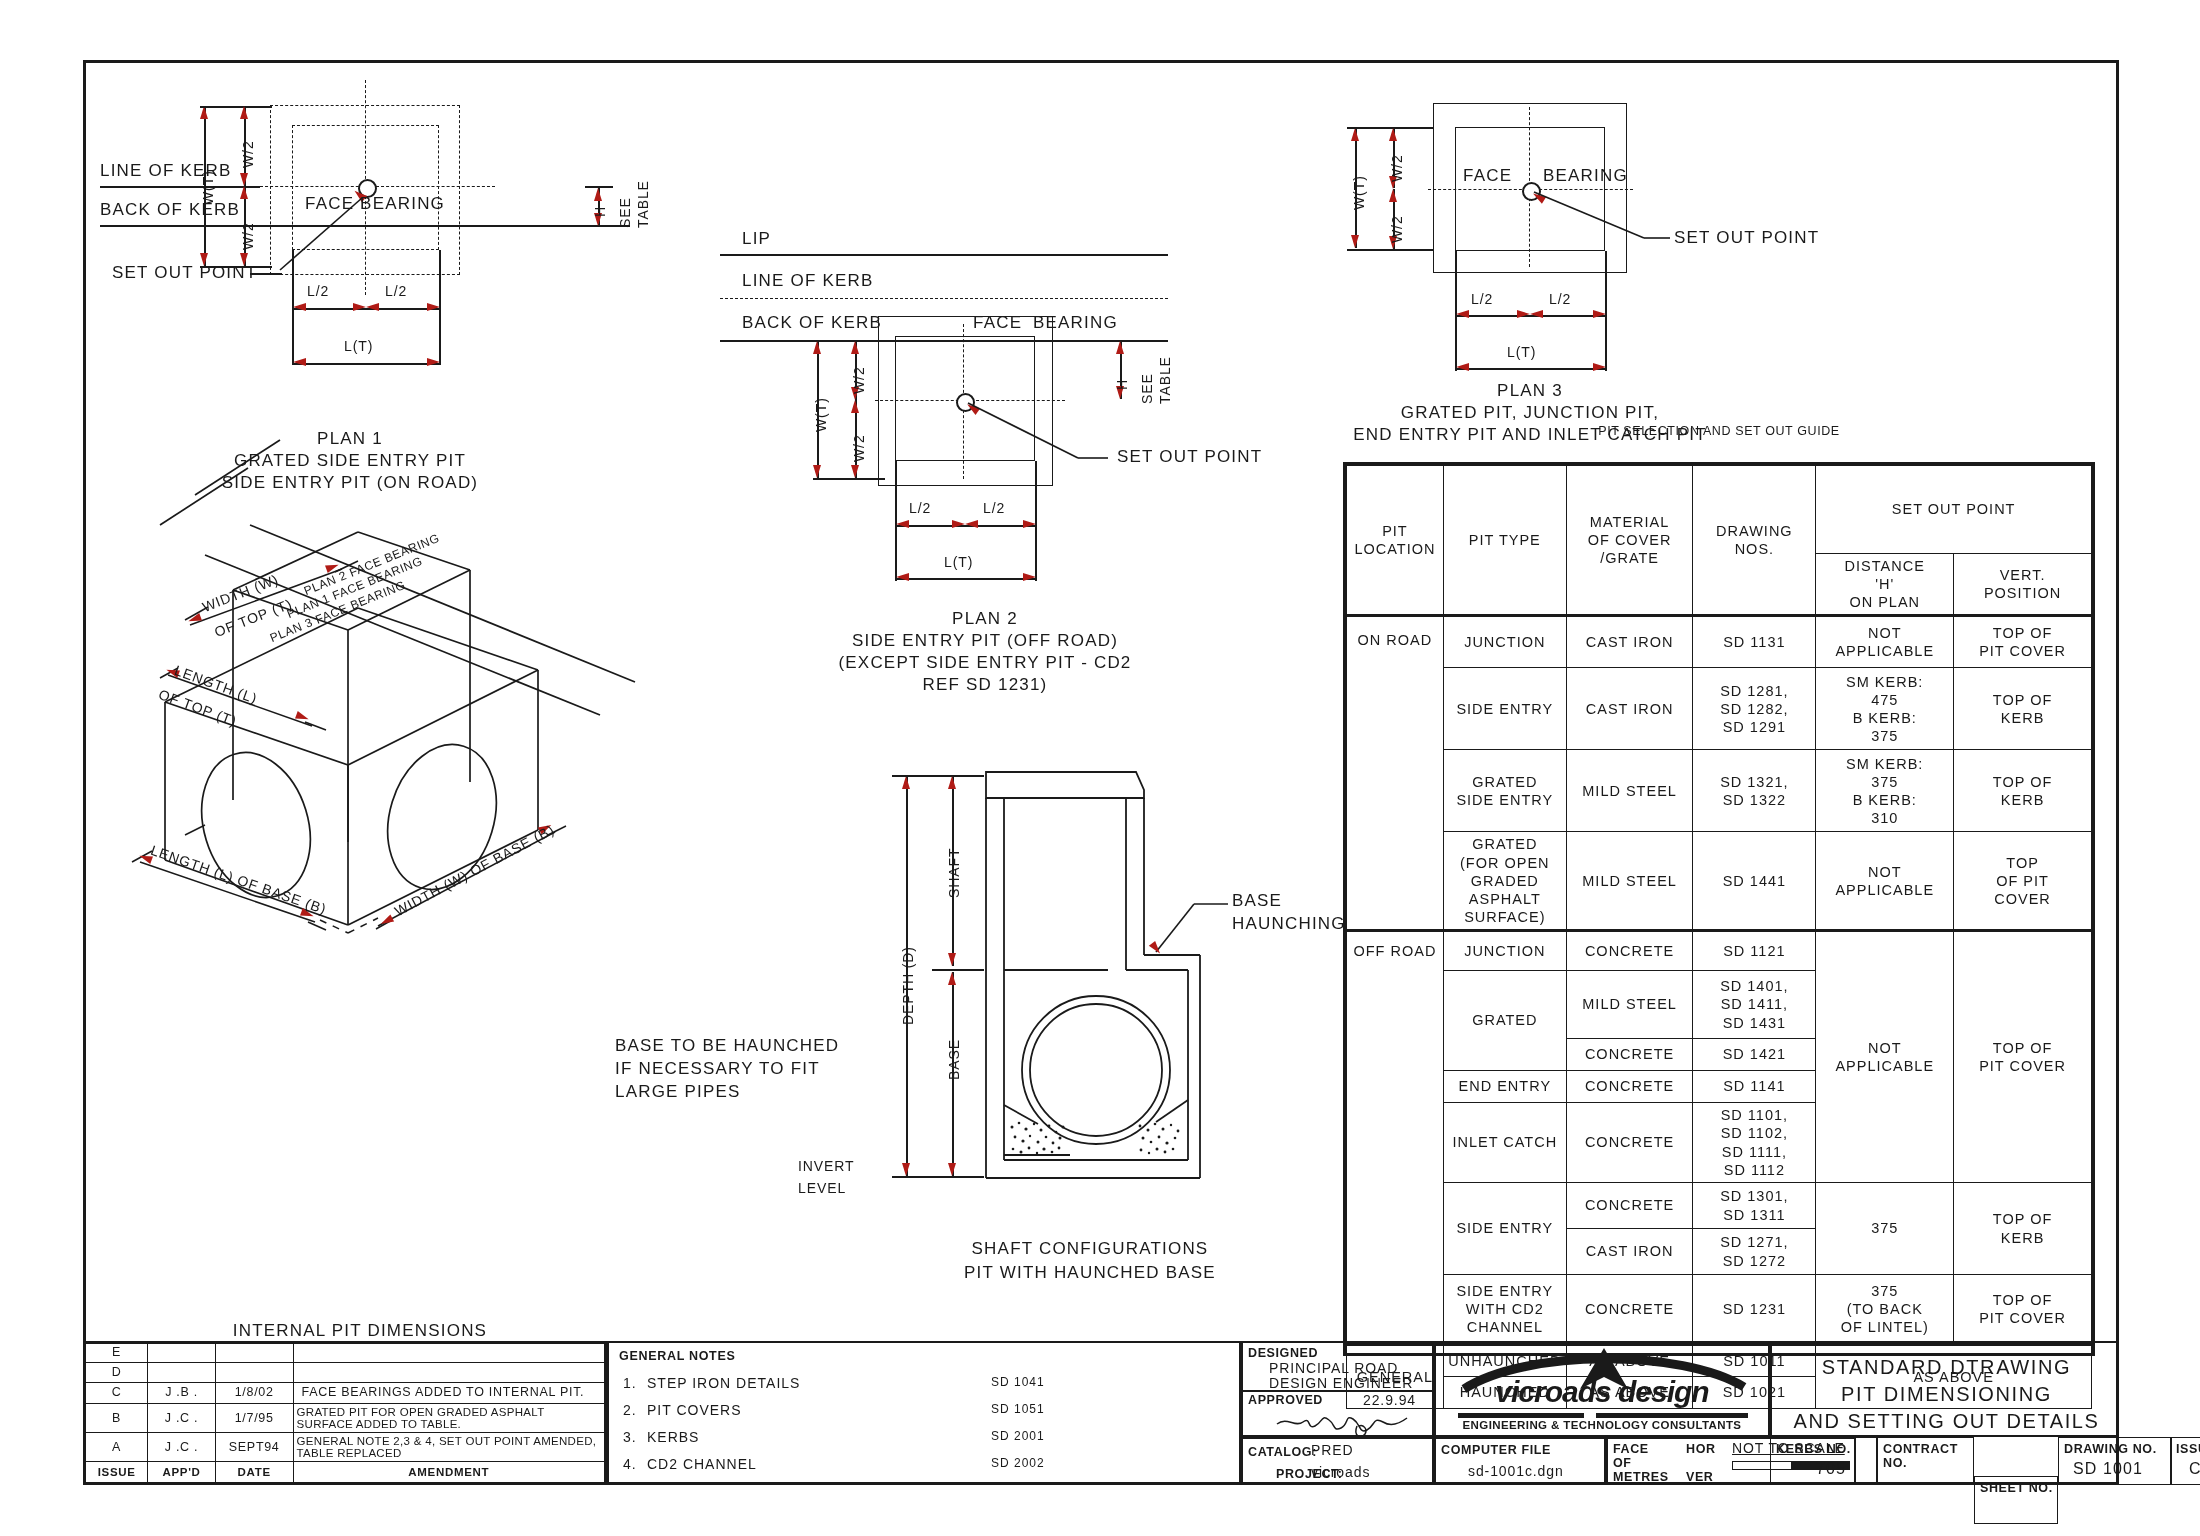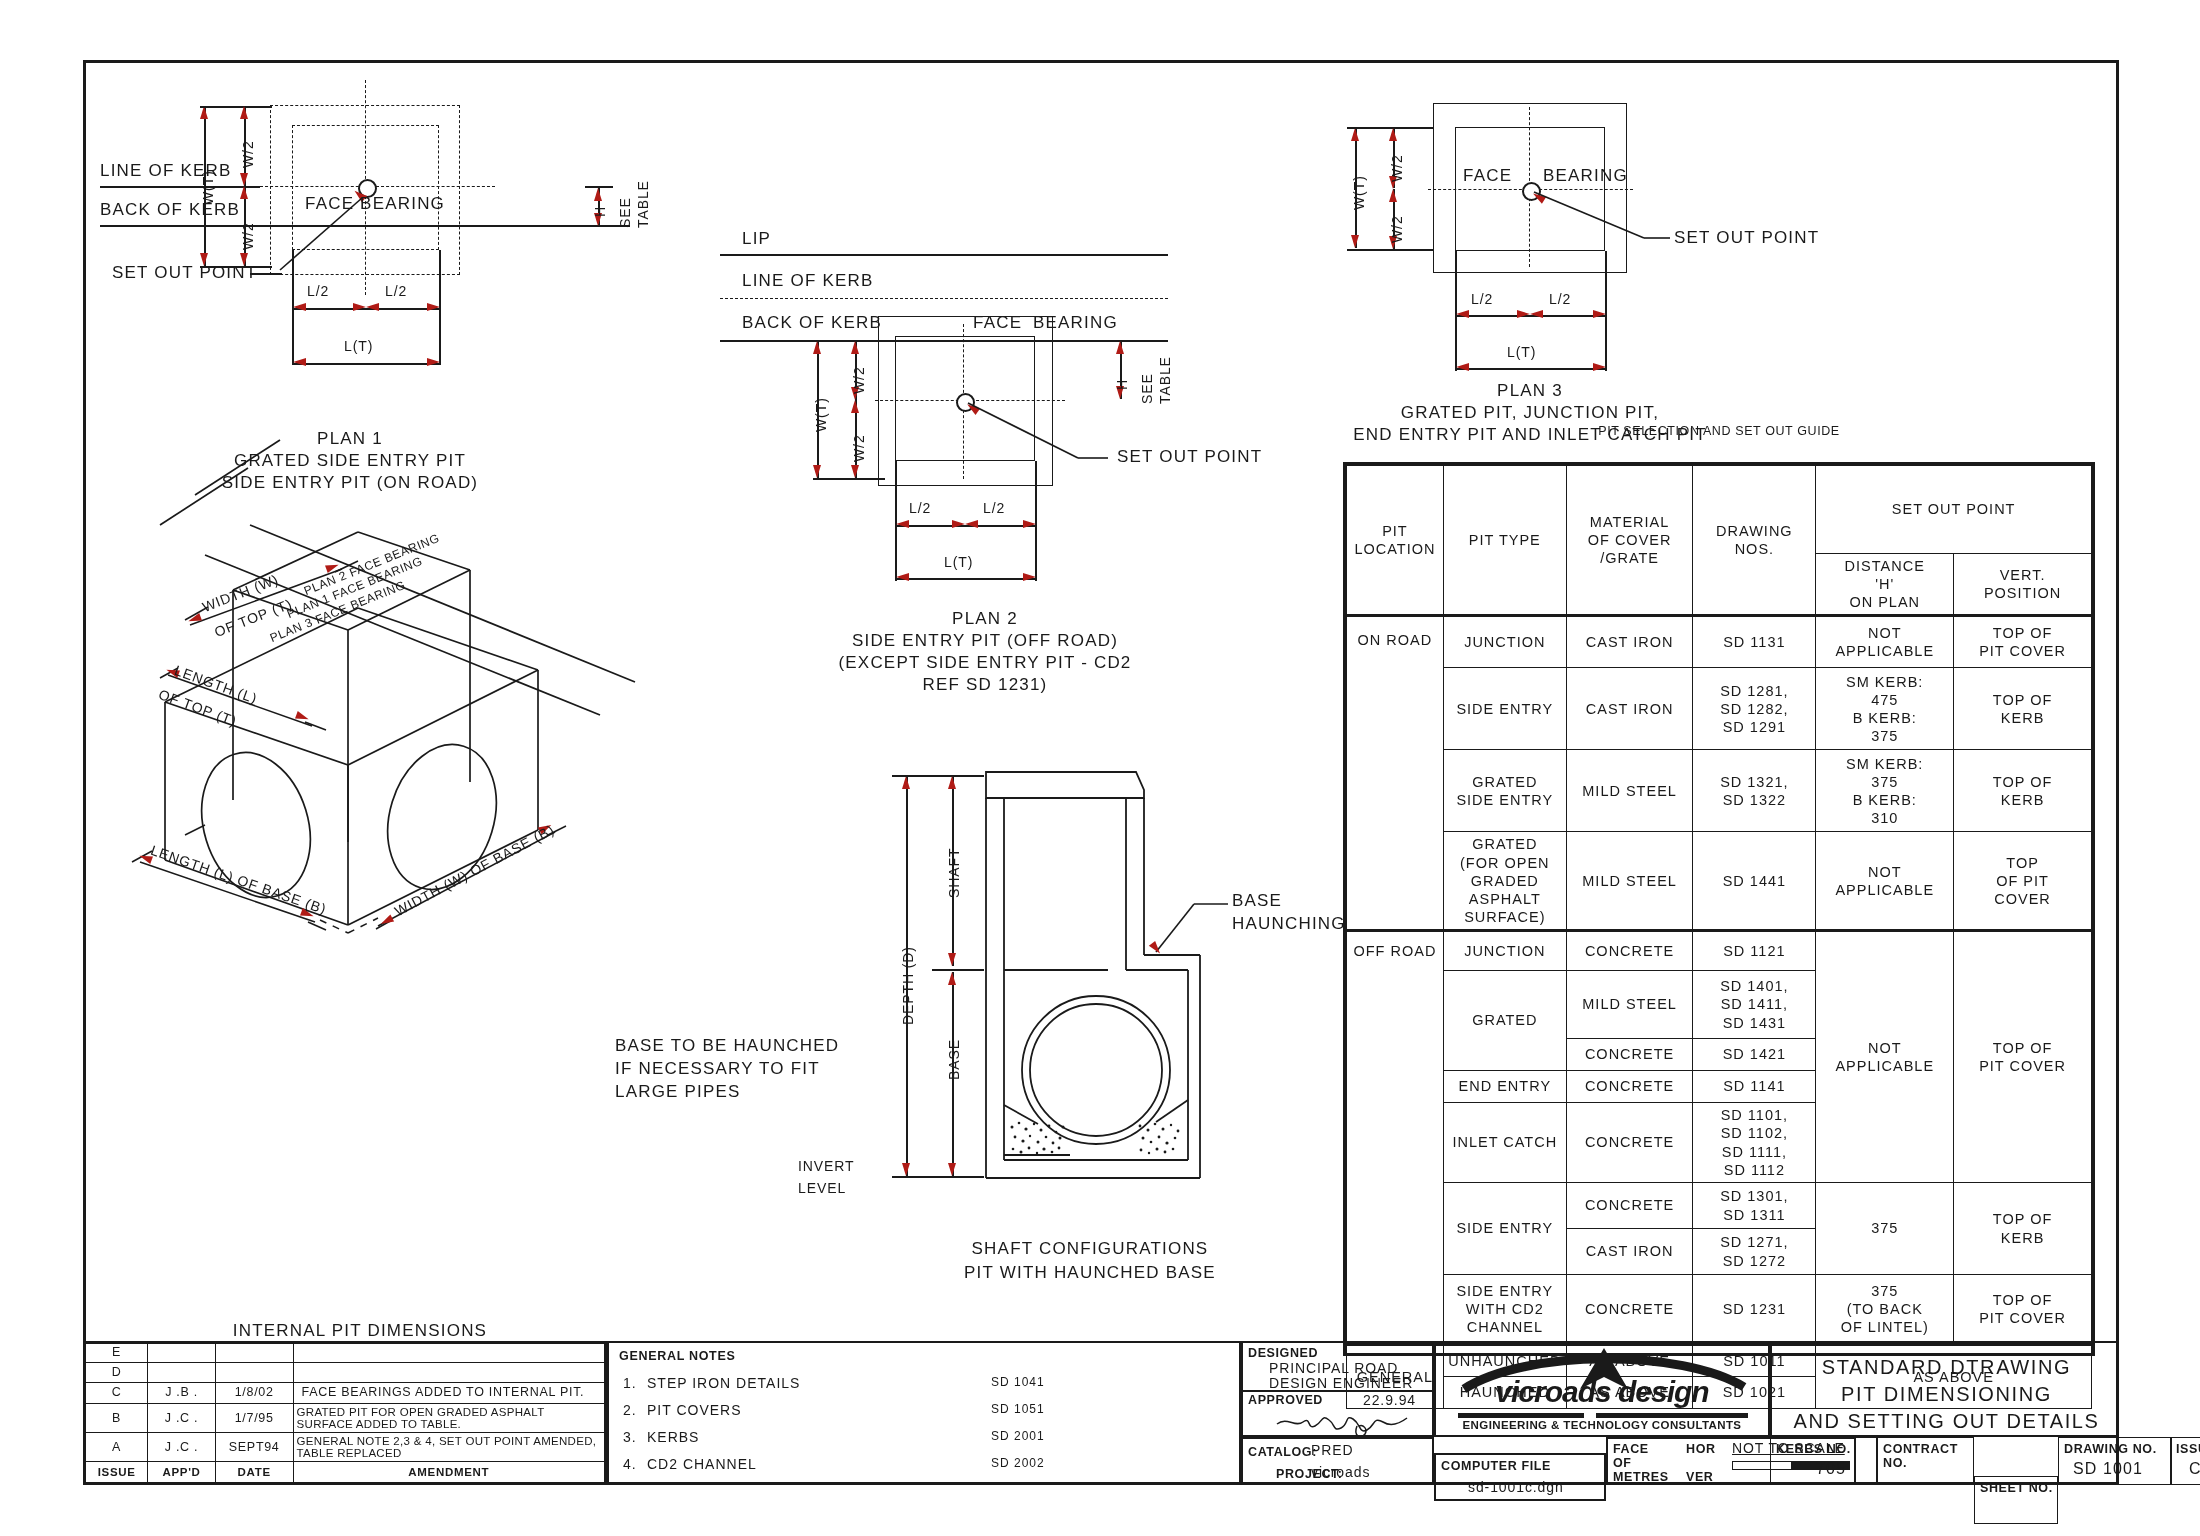--- a/index.html
+++ b/index.html
@@ -70,21 +70,21 @@
   .note-row{position:absolute;font-size:14px;letter-spacing:1px;}
   .note-sd{position:absolute;font-size:12px;letter-spacing:1px;}
 
   .dsg-box{position:absolute;left:1158px;top:3px;width:193px;height:96px;
            border:2px solid #1a1a1a;box-sizing:border-box;}
   .cat-box{position:absolute;left:1158px;top:99px;width:193px;height:48px;
            border:2px solid #1a1a1a;box-sizing:border-box;}
   .logo-box{position:absolute;left:1351px;top:3px;width:336px;height:96px;
             border:2px solid #1a1a1a;box-sizing:border-box;}
   .cf-box{position:absolute;left:1351px;top:99px;width:172px;height:48px;
-          border:2px solid #1a1a1a;box-sizing:border-box;margin-top:16px;}
+          border:2px solid #1a1a1a;box-sizing:border-box;}
   .scale-box{position:absolute;left:1523px;top:99px;width:250px;height:48px;
              border:2px solid #1a1a1a;box-sizing:border-box;}
   .maintitle-box{position:absolute;left:1687px;top:3px;width:349px;height:96px;
                  border:2px solid #1a1a1a;box-sizing:border-box;}
 
   .tbl-lbl{position:absolute;font-size:12.5px;letter-spacing:.6px;font-weight:bold;}
   .tbl-val{position:absolute;font-size:16px;letter-spacing:1.1px;}
 
   
   .vr-wrap{position:absolute;left:0;top:0;width:100%;height:100%;}

